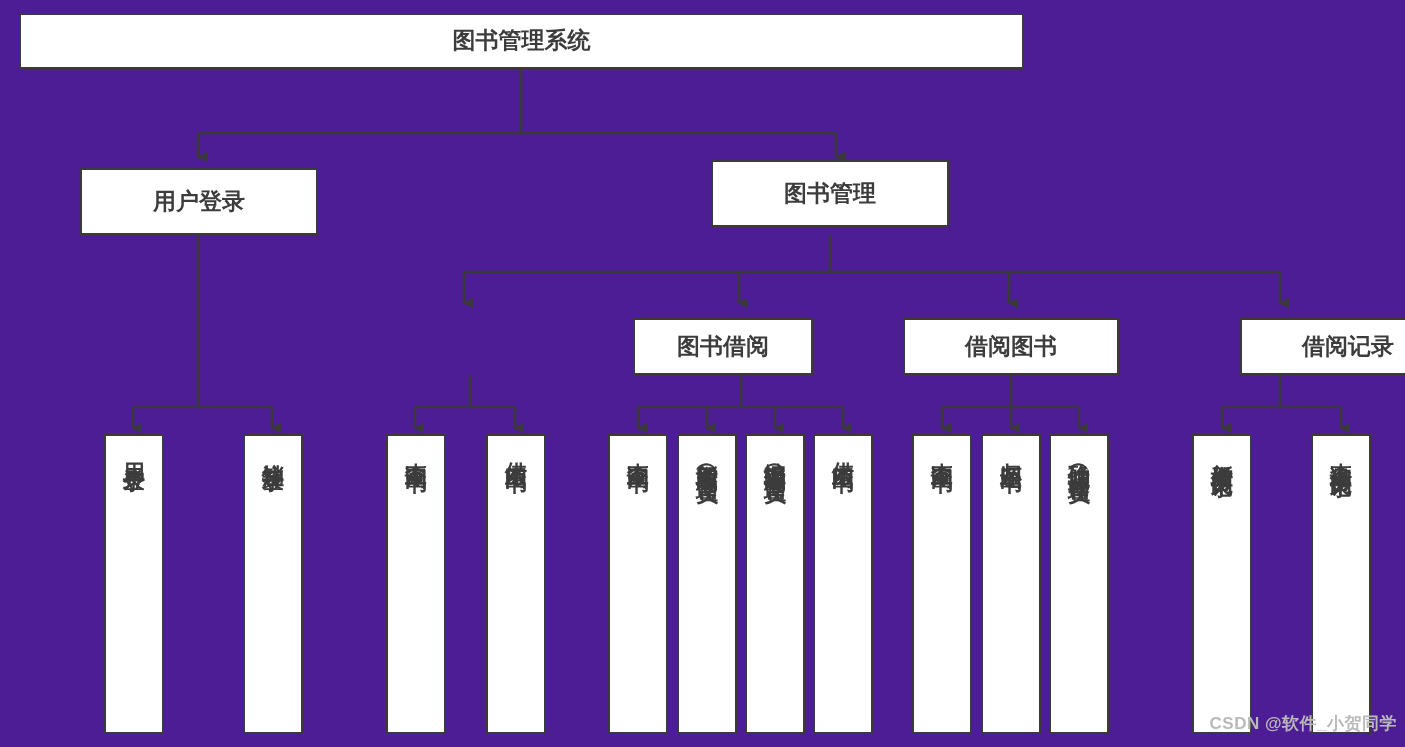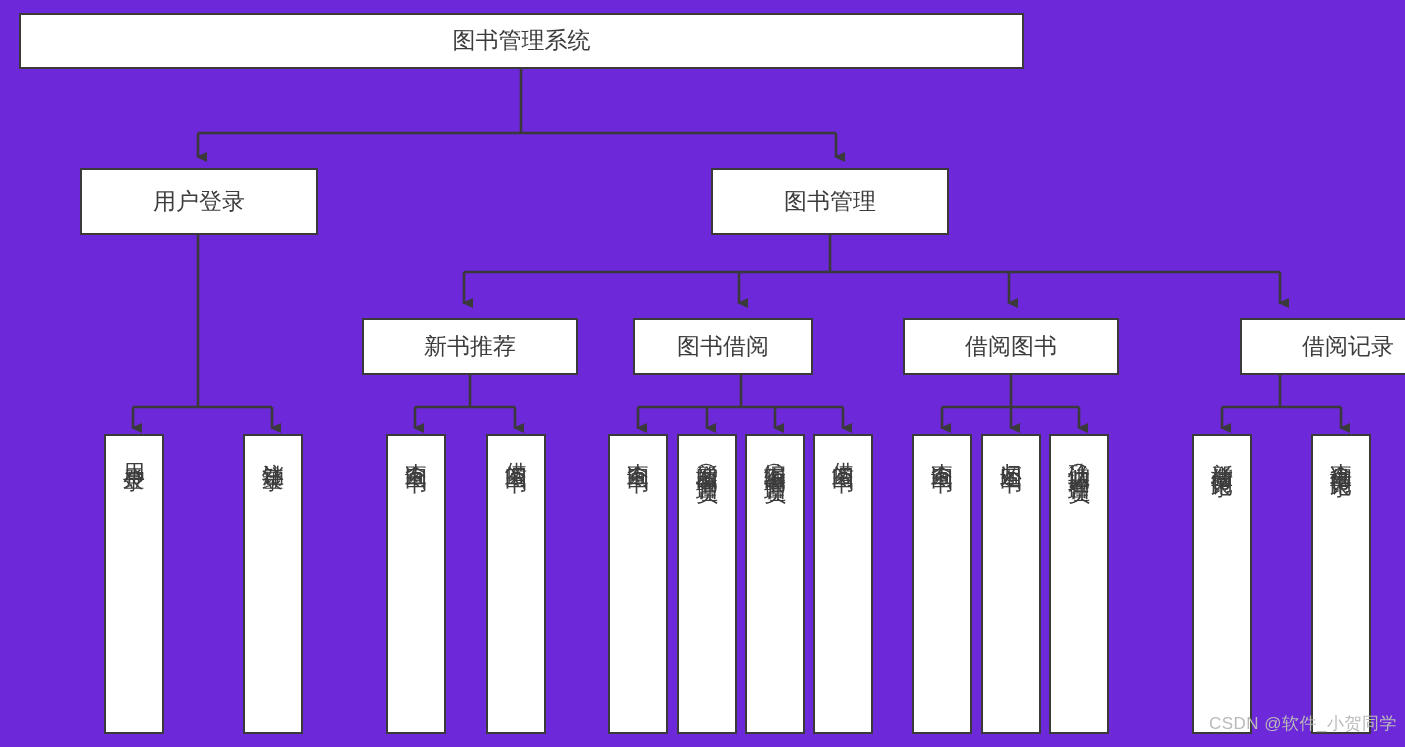--- a/index.html
+++ b/index.html
@@ -8,22 +8,23 @@
     padding: 0;
     background: #ffffff;
   }
   body {
     font-family: "Liberation Sans", "DejaVu Sans", sans-serif;
   }
   #canvas {
     position: relative;
     width: 1405px;
     height: 747px;
-    background: #6d28d9;
+    background: #4c1d95;
     overflow: hidden;
+    font-weight: bold;
   }
   svg.wires {
     position: absolute;
     left: 0;
     top: 0;
     width: 1405px;
     height: 747px;
     pointer-events: none;
   }
   .node {
@@ -121,27 +122,24 @@
     </g>
   </svg>
 
   <div class="node root" style="left:19px; top:13px; width:1005px; height:56px;">
     <span>图书管理系统</span>
   </div>
 
   <div class="node h" style="left:80px; top:168px; width:238px; height:67px;">
     <span>用户登录</span>
   </div>
-  <div class="node h" style="left:711px; top:168px; width:238px; height:67px;">
+  <div class="node h" style="left:711px; top:160px; width:238px; height:67px;">
     <span>图书管理</span>
   </div>
 
-  <div class="node h" style="left:362px; top:318px; width:216px; height:57px;">
-    <span>新书推荐</span>
-  </div>
   <div class="node h" style="left:633px; top:318px; width:180px; height:57px;">
     <span>图书借阅</span>
   </div>
   <div class="node h" style="left:903px; top:318px; width:216px; height:57px;">
     <span>借阅图书</span>
   </div>
   <div class="node h" style="left:1240px; top:318px; width:216px; height:57px;">
     <span>借阅记录</span>
   </div>
 

